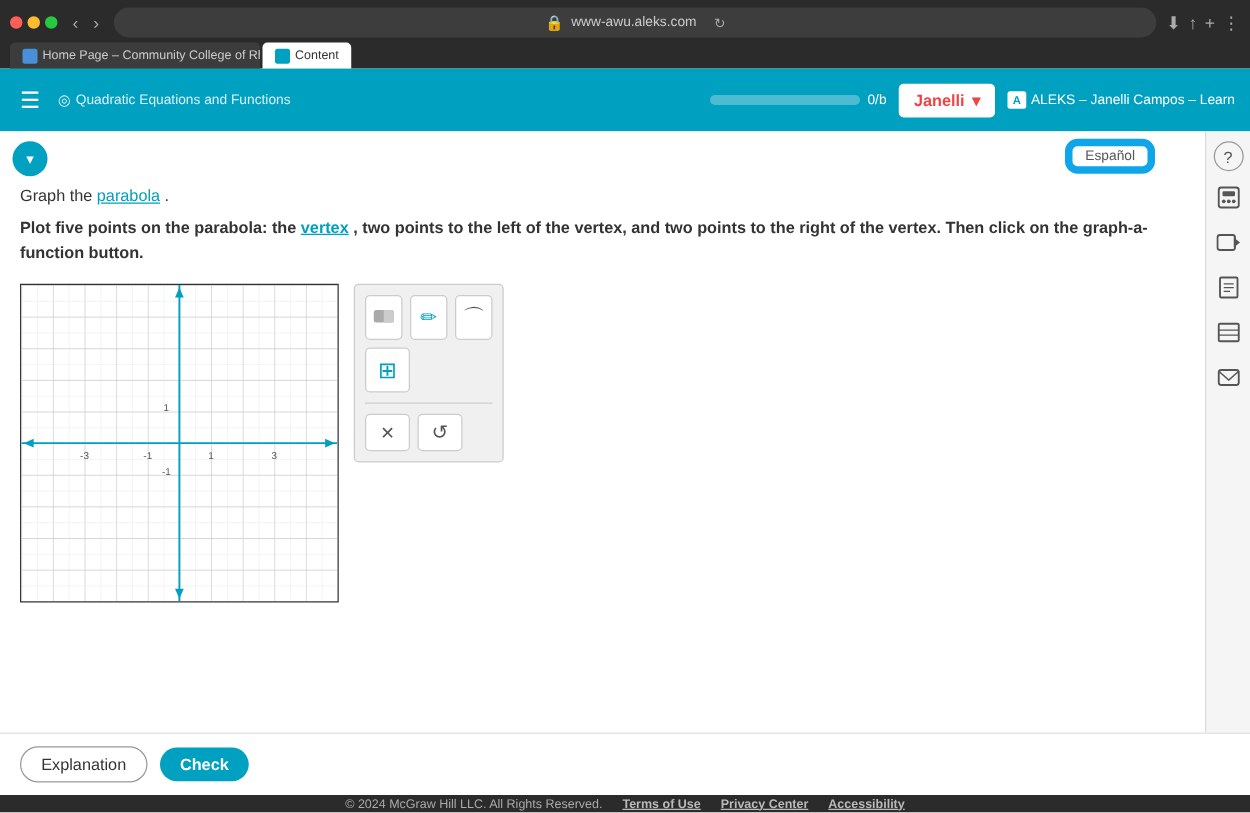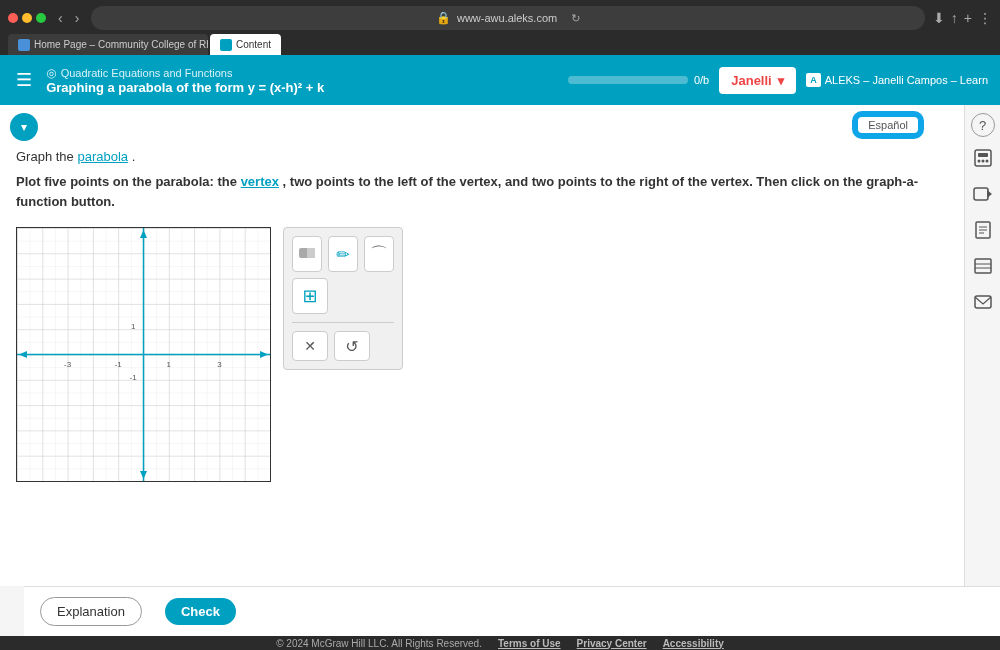--- a/index.html
+++ b/index.html
@@ -318,23 +318,22 @@
       font-size: 13px;
     }
 
     
     .footer-actions {
       background: white;
       border-top: 1px solid #ddd;
       padding: 10px 16px;
       display: flex;
       align-items: center;
-      gap: 23px;
+      gap: 10px;
       flex-shrink: 0;
-      margin-left: 24px;
     }
     .btn-explanation {
       background: white;
       border: 1px solid #999;
       border-radius: 16px;
       padding: 6px 16px;
       font-size: 13px;
       cursor: pointer;
       color: #333;
     }
@@ -414,21 +413,20 @@
 
 <div class="app-wrapper">
 
   <div class="top-nav">
     <div class="hamburger">☰</div>
     <div class="nav-info">
       <div class="nav-breadcrumb">
         <span style="font-size:12px;">◎</span>
         <span>Quadratic Equations and Functions</span>
       </div>
-      <div class="nav-topic">Graphing a parabola of the form y = (x-h)² + k</div>
     </div>
     <div class="progress-section">
       <div class="progress-bar-container">
         <div class="progress-bar-fill"></div>
       </div>
       <span class="progress-label">0/b</span>
     </div>
     <button class="user-btn">
       <span>Janelli</span>
       <span>▾</span>

